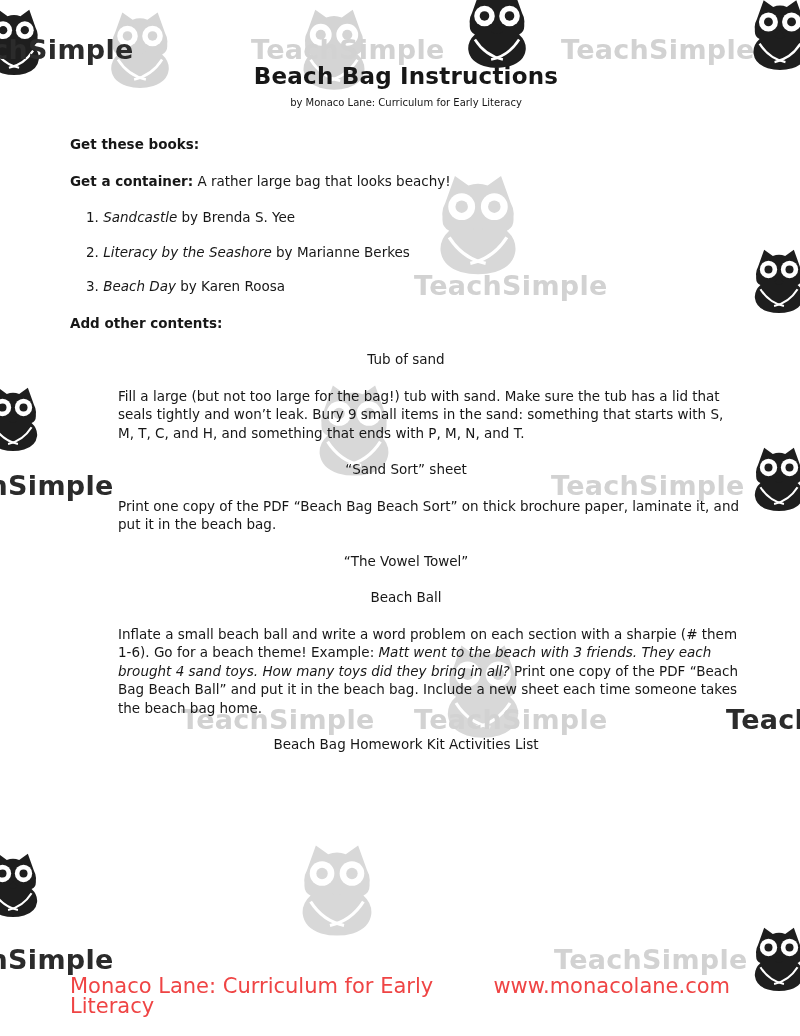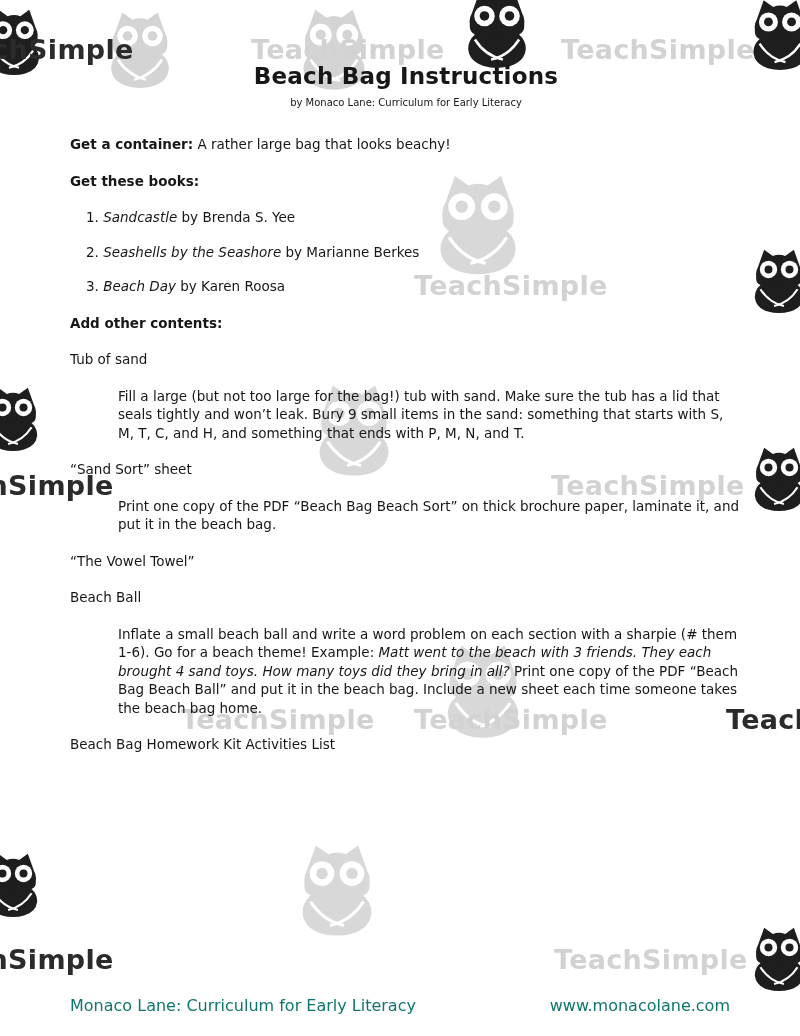--- a/index.html
+++ b/index.html
@@ -42,37 +42,37 @@
     line-height:17px;
     text-align:center;
   }
 
   .para, .item-heading, .book {
     font-size:13.5px;
     line-height:18.5px;
   }
   .para { margin:0 0 18px 0; }
   .bold { font-weight:700; }
-  .item-heading { margin:0 0 18px 0; font-weight:400; }
+  .item-heading { margin:0 0 18px 0; font-weight:400;text-align:center; }
   .book-list { margin:0 0 18px 0; }
   .book { margin:16px; }
   .indent { margin-left:48px; }
   .hang { text-indent:48px; }
   i { font-style:italic; }
 
   
   .footer {
     position:absolute;
     left:70px; right:70px; bottom:20px;
     z-index:1;
     display:flex;
     justify-content:space-between;
-    font-size:16px;
+    font-size:21px;
     line-height:20px;
-    color:#0f766e;
+    color:#ef4444;
   }
 </style>
 </head>
 <body>
 
 <div class="page">
 
   <div class="watermark-layer" aria-hidden="true">
     <svg width="0" height="0" style="position:absolute">
       <defs>
@@ -145,27 +145,27 @@
     <div class="wm-text" style="left:-80px;top:470px;color:#2b2b2b">TeachSimple</div>
     <div class="wm-text" style="left:726px;top:704px;color:#2b2b2b">TeachSimple</div>
     <div class="wm-text" style="left:-80px;top:944px;color:#2b2b2b">TeachSimple</div>
   </div>
 
   <div class="content">
 
     <h1 class="title">Beach Bag Instructions</h1>
     <div class="byline">by Monaco Lane: Curriculum for Early Literacy</div>
 
+    <p class="para bold">Get these books:</p>
+
     <p class="para"><strong>Get a container:</strong><span> A rather large bag that looks beachy!</span></p>
-
-    <p class="para bold">Get these books:</p>
 
     <div class="book-list">
       <div class="book"><span>1.</span> <i>Sandcastle</i><span> by Brenda S. Yee</span></div>
-      <div class="book"><span>2.</span> <i>Seashells by the Seashore</i><span> by Marianne Berkes</span></div>
+      <div class="book"><span>2.</span> <i>Literacy by the Seashore</i><span> by Marianne Berkes</span></div>
       <div class="book"><span>3.</span> <i>Beach Day</i><span> by Karen Roosa</span></div>
     </div>
 
     <p class="para bold">Add other contents:</p>
 
     <div class="section">
       <p class="item-heading">Tub of sand</p>
       <p class="para indent">Fill a large (but not too large for the bag!) tub with sand. Make sure the tub has a lid that seals tightly and won’t leak. Bury 9 small items in the sand: something that starts with S, M, T, C, and H, and something that ends with P, M, N, and T.</p>
     </div>
 

